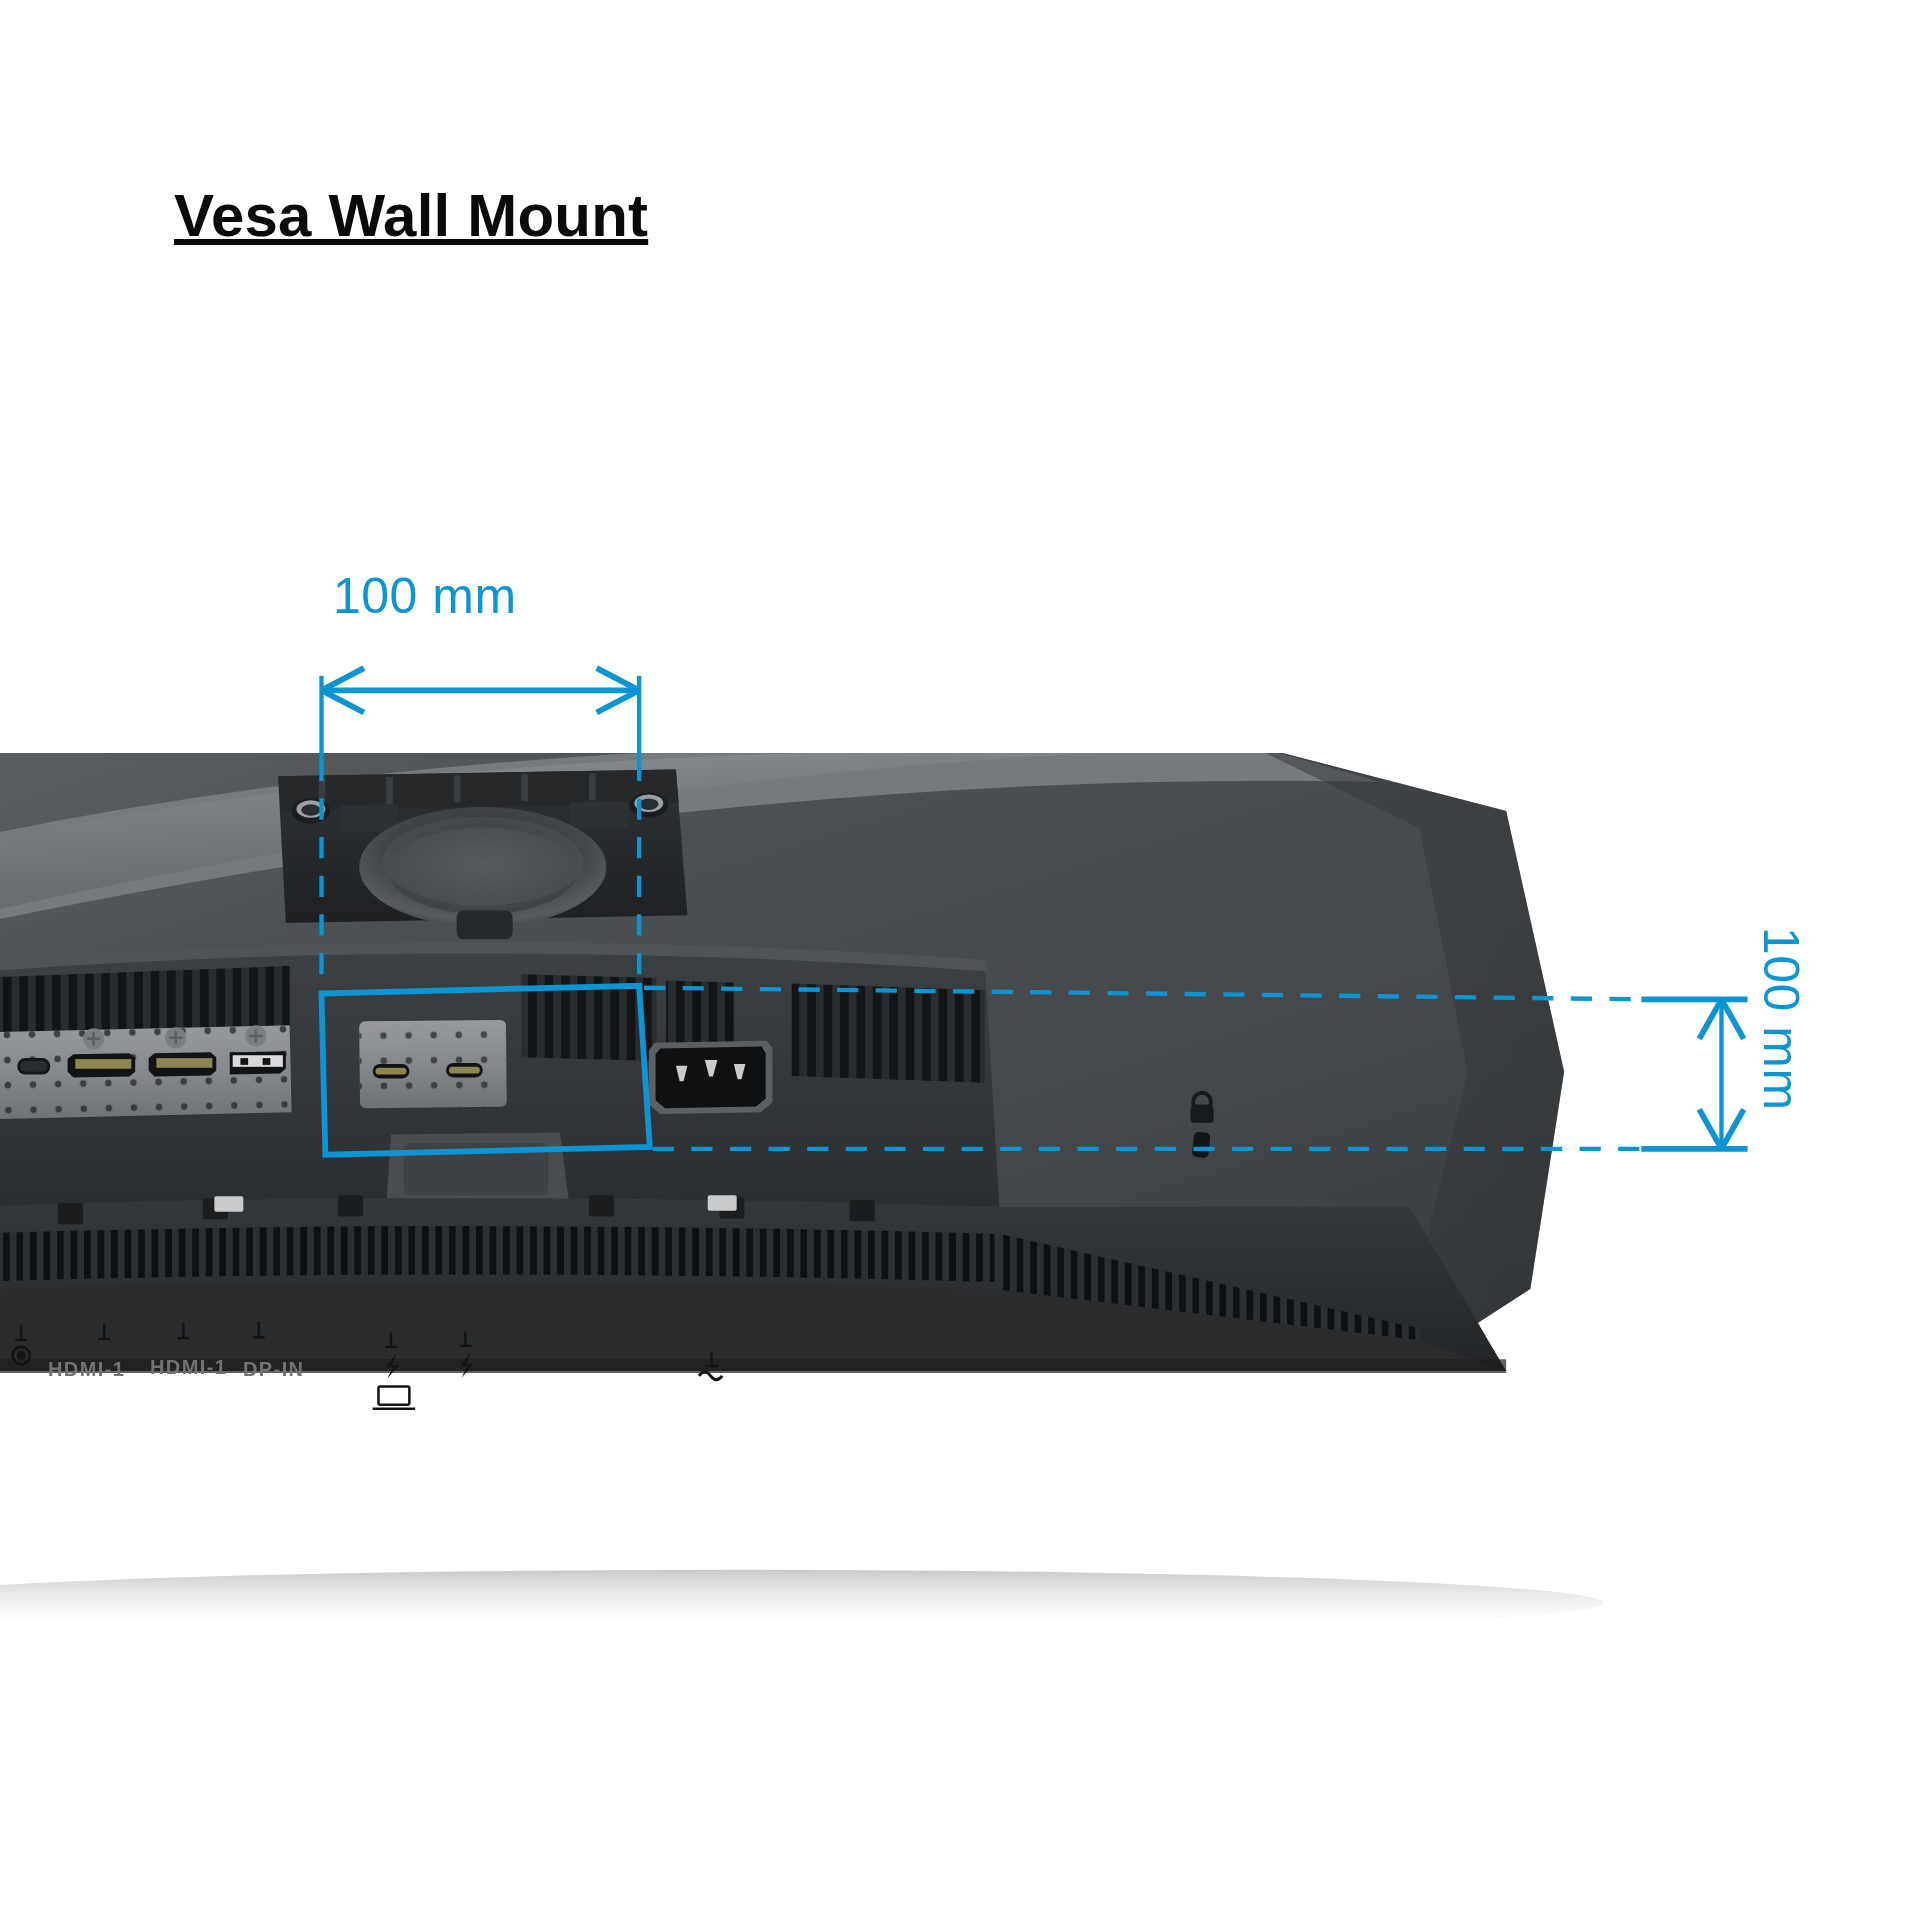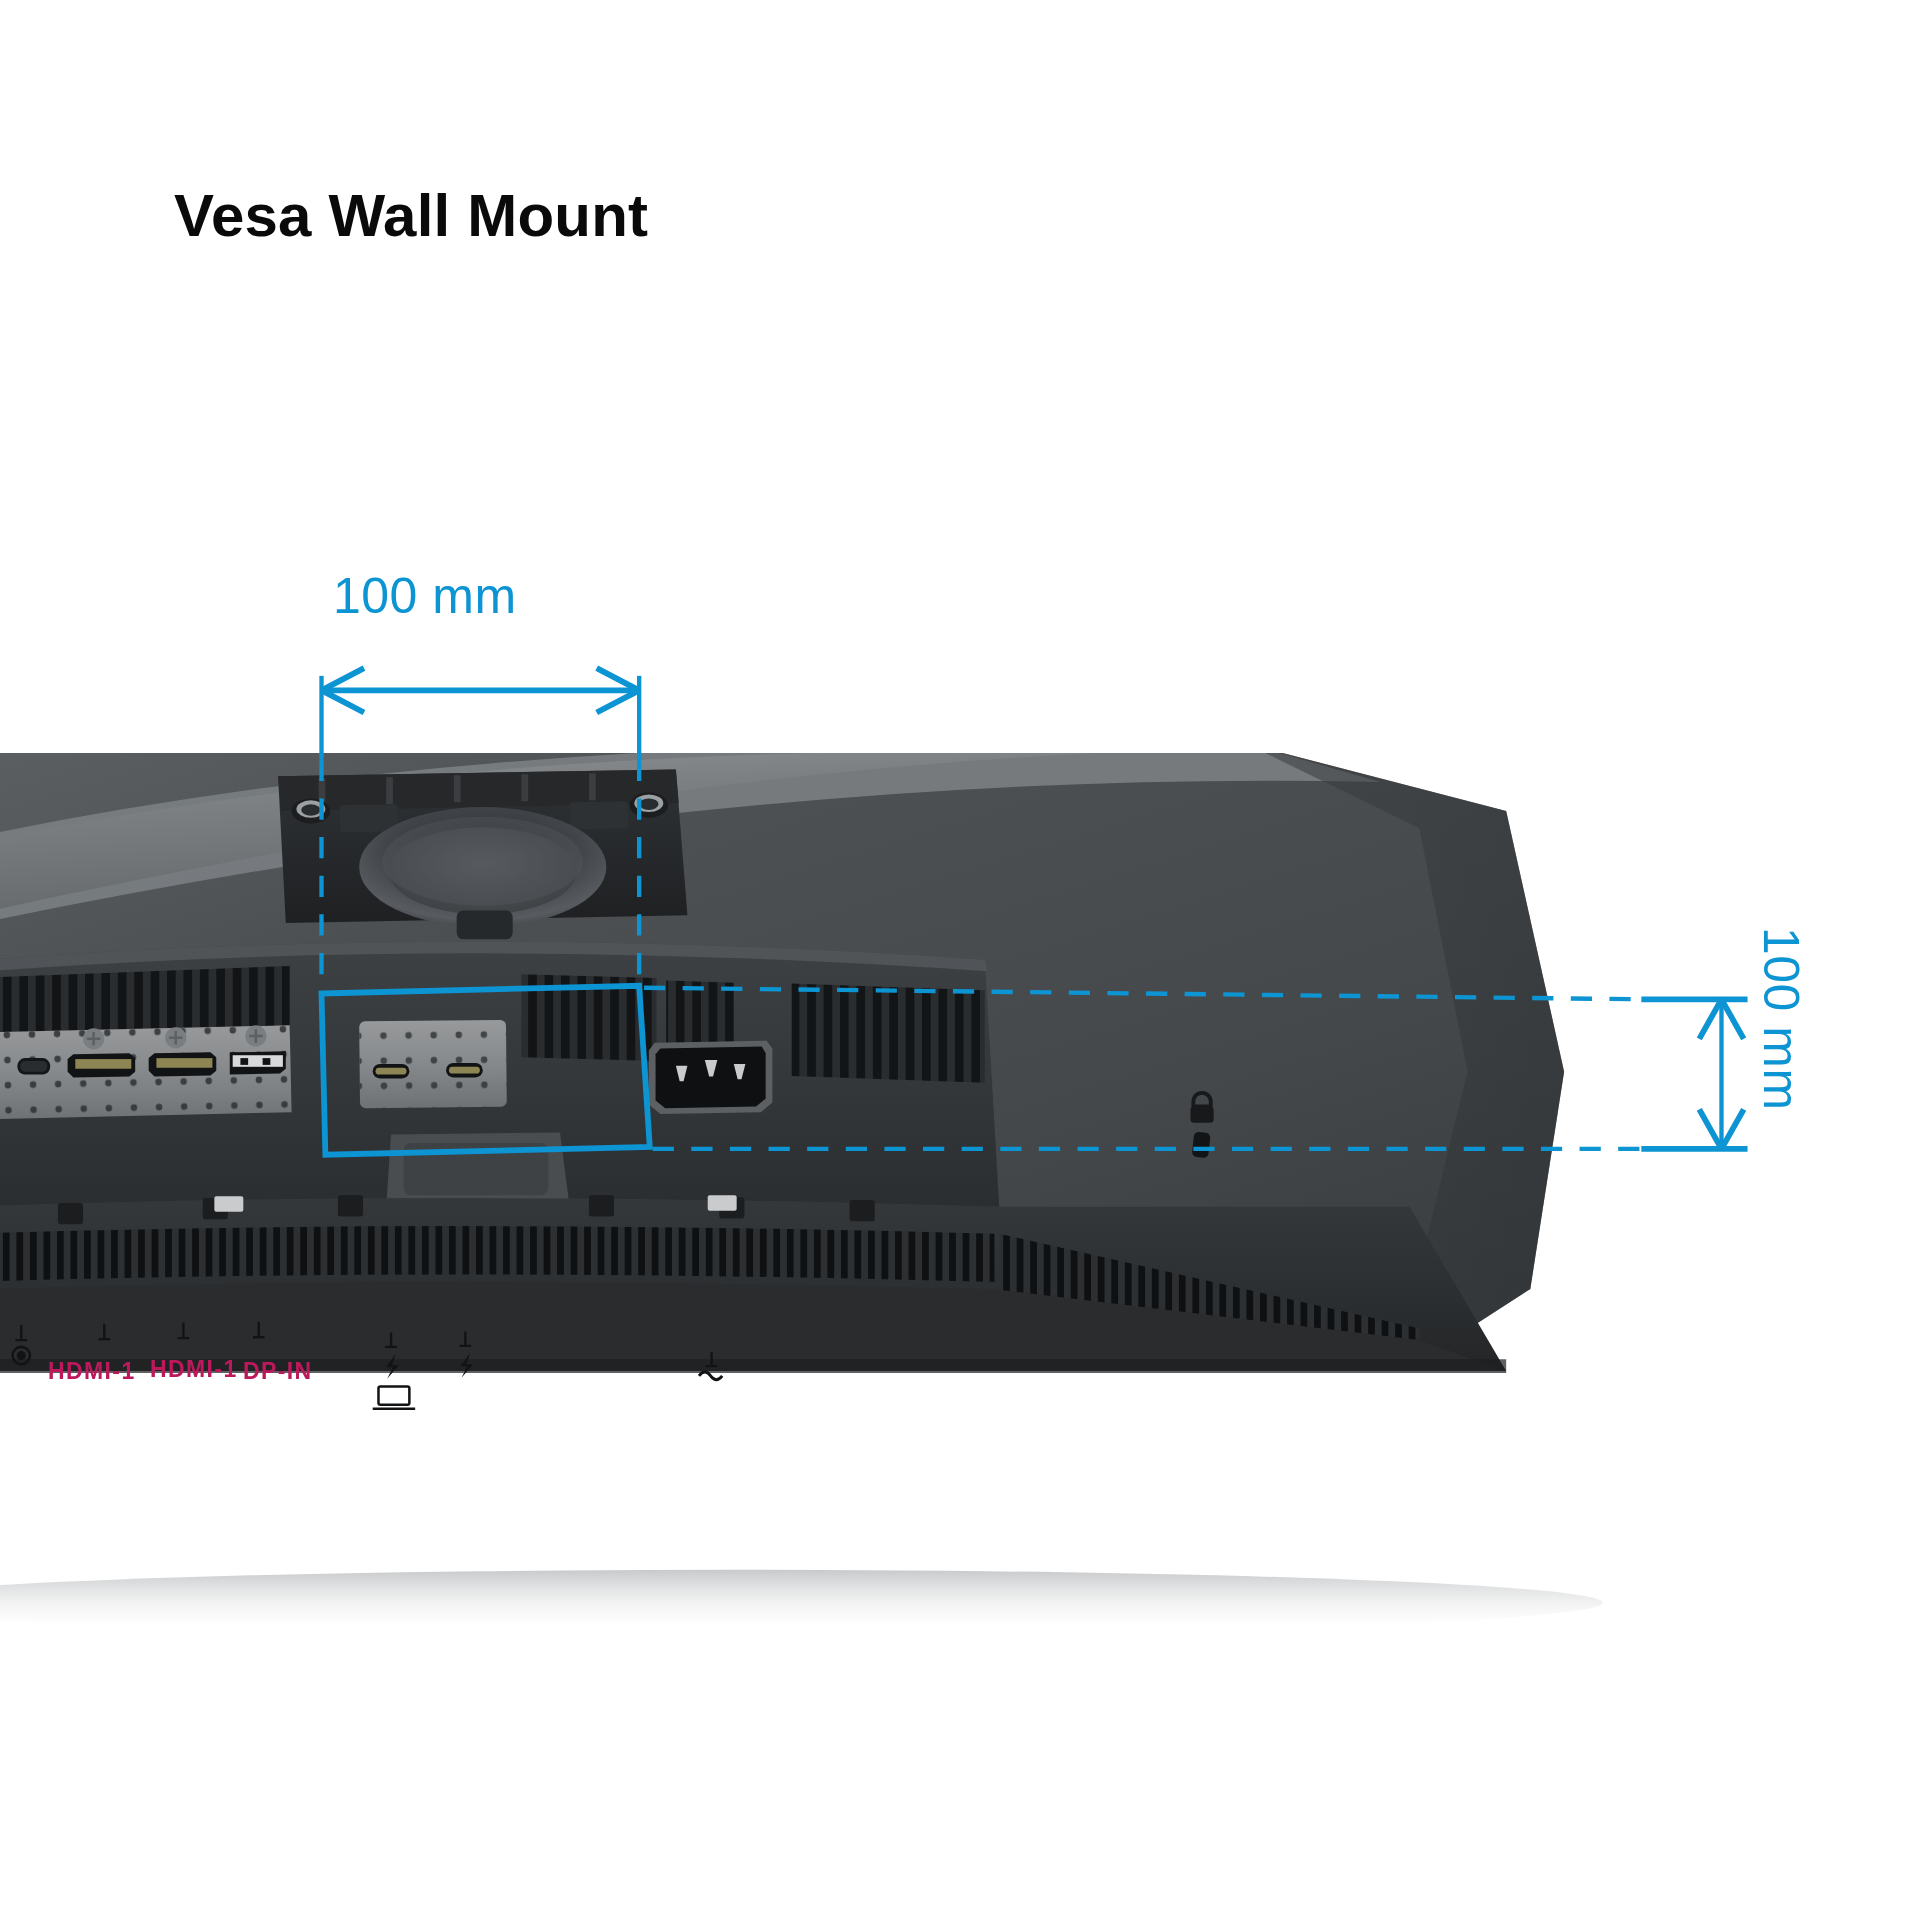--- a/index.html
+++ b/index.html
@@ -20,20 +20,21 @@
   #title-block {
     position: absolute;
     left: 174px;
     top: 179px;
     width: 695px;
     color: #0a0a0a;
     font-size: 60px;
     font-weight: 700;
     line-height: 1.22;
     letter-spacing: 0.2px;
+    text-decoration: underline;
   }
   #title-line-1 { display: block; text-align: left; }
   #title-line-2 { display: block; text-align: center; padding-right: 58px; }
 
   
   #product-stage {
     position: absolute;
     left: 0;
     top: 753px;
     width: 1931px;
@@ -66,22 +67,22 @@
   #dim-label-height {
     left: 1810px;
     top: 927px;
     transform-origin: left top;
     transform: rotate(90deg);
   }
 
   
   .port-caption {
     position: absolute;
-    color: #be185d;
-    font-size: 23px;
+    color: #737373;
+    font-size: 20px;
     font-weight: 700;
     letter-spacing: 1.4px;
     white-space: nowrap;
   }
 </style>
 </head>
 <body>
 
 <div id="title-block">
   <span id="title-line-1">Vesa Wall Mount</span>

